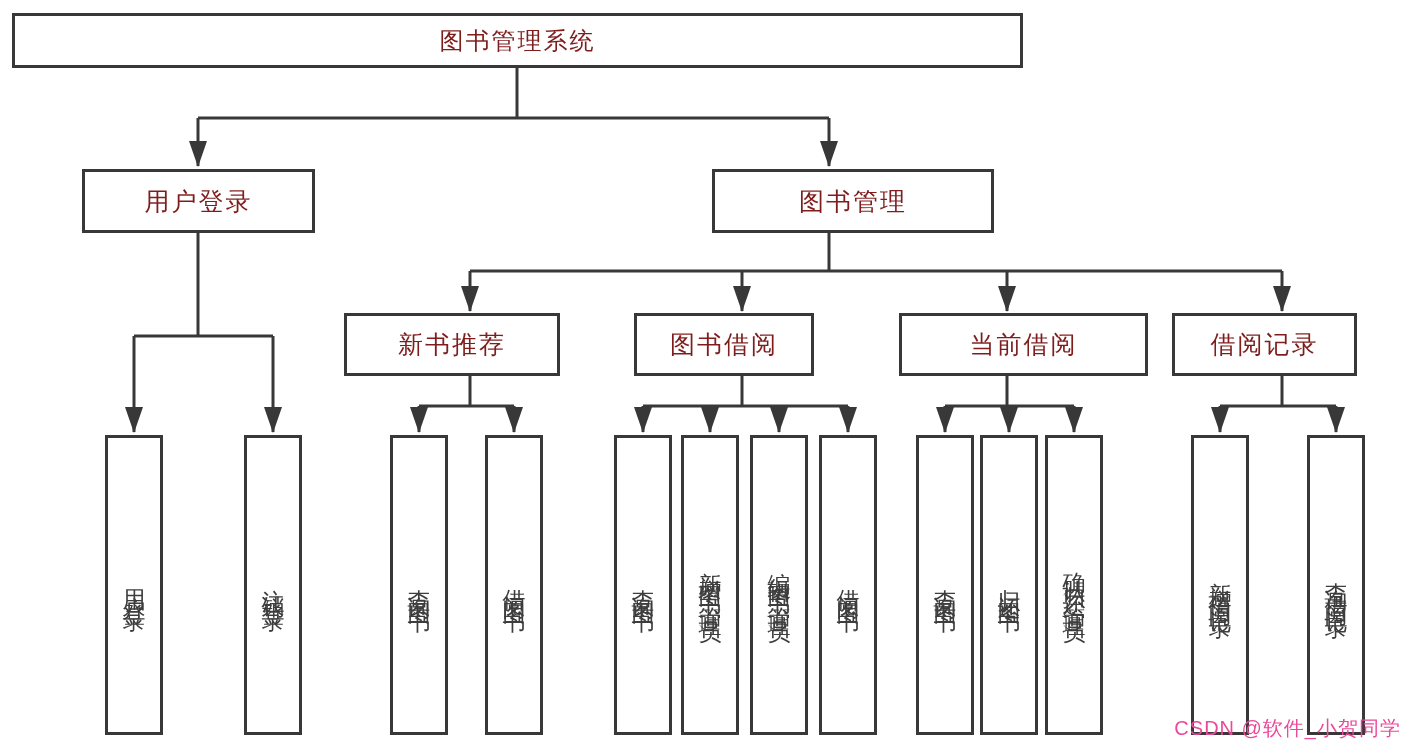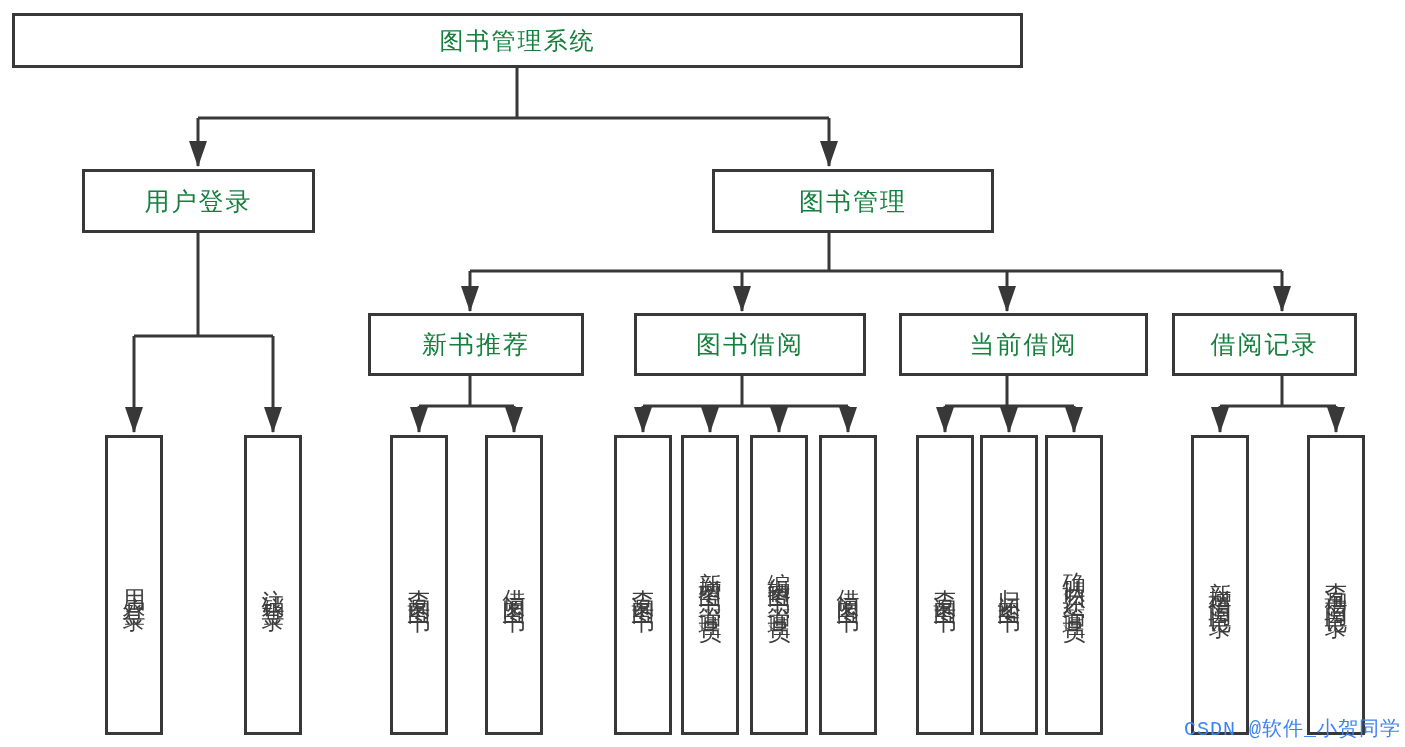--- a/index.html
+++ b/index.html
@@ -3,37 +3,37 @@
 <meta charset="utf-8">
 <style>
   html,body { margin:0; padding:0; background:#ffffff; }
   .canvas {
     position:relative; width:1405px; height:747px; background:#ffffff;
     font-family:"Liberation Sans","DejaVu Sans",sans-serif; overflow:hidden;
   }
   svg.wires { position:absolute; left:0; top:0; width:1405px; height:747px; }
   .box {
     position:absolute; box-sizing:border-box; background:#ffffff;
-    border:3px solid #383838; color:#15803d;
+    border:3px solid #383838; color:#7f1d1d;
     display:flex; align-items:center; justify-content:center;
     font-size:25px; letter-spacing:2px; line-height:1; white-space:nowrap;
   }
   .box.root { font-size:24px; }
   .vbox {
     position:absolute; box-sizing:border-box; background:#ffffff;
     border:3px solid #383838; color:#3d3d3d;
     display:flex; align-items:center; justify-content:center;
   }
   .vbox span {
     writing-mode:vertical-rl; font-size:23px; line-height:1;
     letter-spacing:7px; color:#3d3d3d;
   }
   .watermark {
     position:absolute; right:4px; bottom:5px; font-size:20px;
-    color:#3b82f6; letter-spacing:1px; z-index:5;font-family:Liberation Mono, monospace;
+    color:#ec4899; letter-spacing:1px; z-index:5;
   }
 </style>
 </head>
 <body>
 
 <div class="canvas">
 
   <svg class="wires" viewBox="0 0 1405 747" xmlns="http://www.w3.org/2000/svg">
     <defs>
       <marker id="ah" markerUnits="userSpaceOnUse" markerWidth="26" markerHeight="18" refX="25" refY="9" orient="auto">
@@ -75,22 +75,22 @@
       <path d="M1220,406 V432" marker-end="url(#ah)"></path>
       <path d="M1336,406 V432" marker-end="url(#ah)"></path>
     </g>
   </svg>
 
   <div class="box root" style="left:12px; top:13px; width:1011px; height:55px">图书管理系统</div>
 
   <div class="box" style="left:82px; top:169px; width:233px; height:64px">用户登录</div>
   <div class="box" style="left:712px; top:169px; width:282px; height:64px">图书管理</div>
 
-  <div class="box" style="left:368px; top:313px; width:216px; height:63px">新书推荐</div>
-  <div class="box" style="left:634px; top:313px; width:232px; height:63px">图书借阅</div>
+  <div class="box" style="left:344px; top:313px; width:216px; height:63px">新书推荐</div>
+  <div class="box" style="left:634px; top:313px; width:180px; height:63px">图书借阅</div>
   <div class="box" style="left:899px; top:313px; width:249px; height:63px">当前借阅</div>
   <div class="box" style="left:1172px; top:313px; width:185px; height:63px">借阅记录</div>
 
   <div class="vbox" style="left:105px; top:435px; width:58px; height:300px">
     <span>用户登录</span>
   </div>
   <div class="vbox" style="left:244px; top:435px; width:58px; height:300px">
     <span>注销登录</span>
   </div>
 

